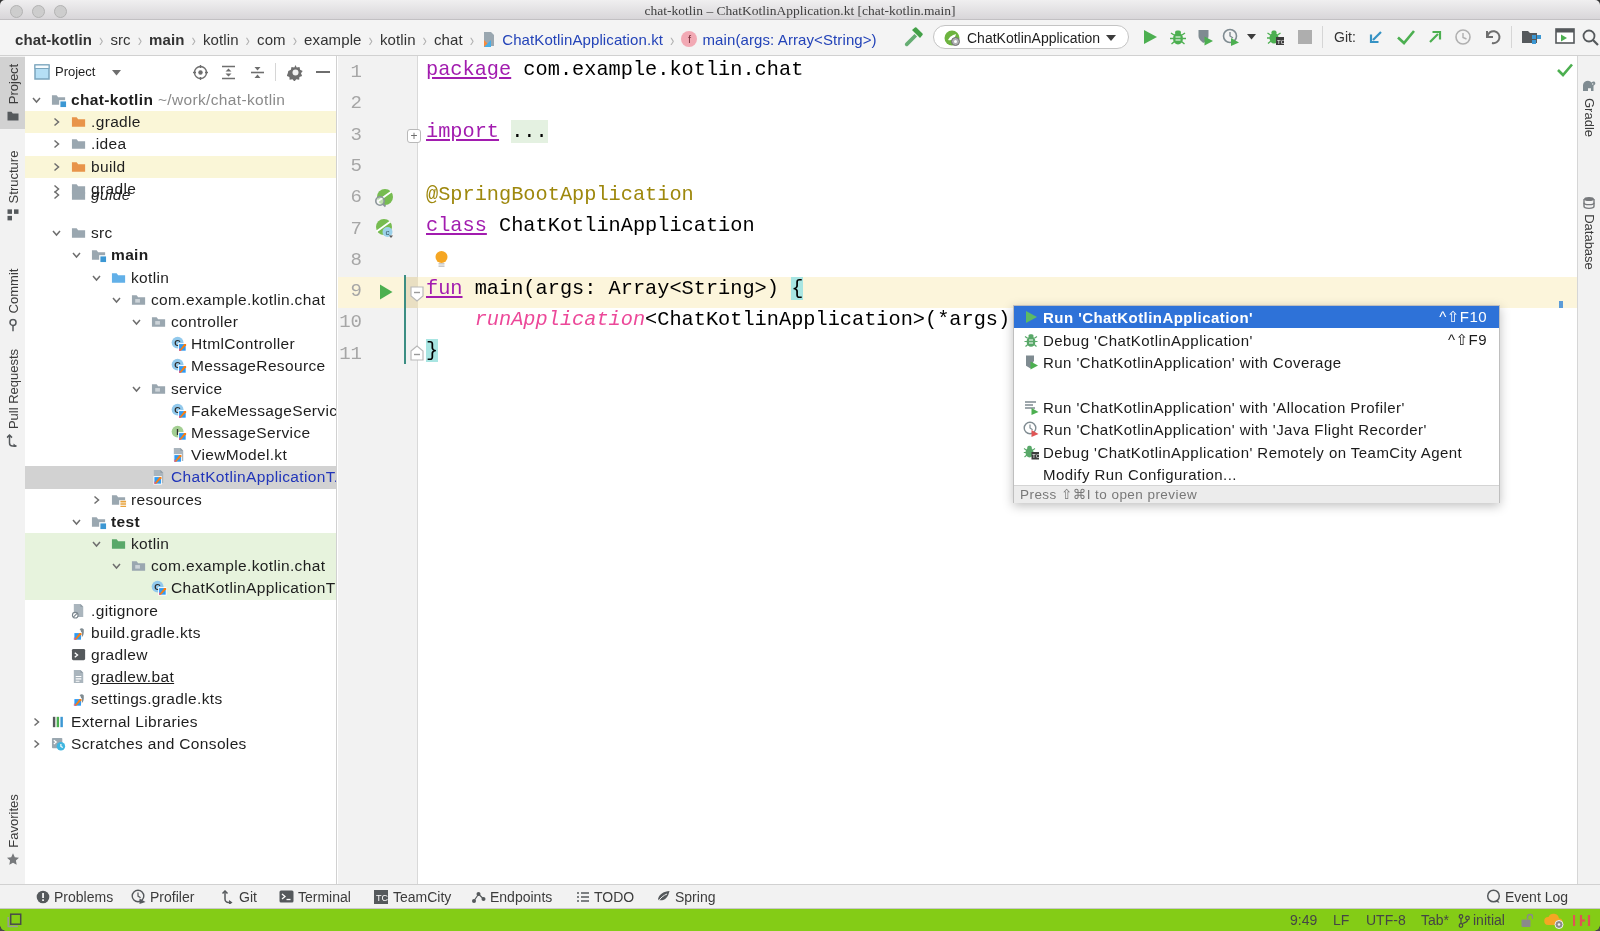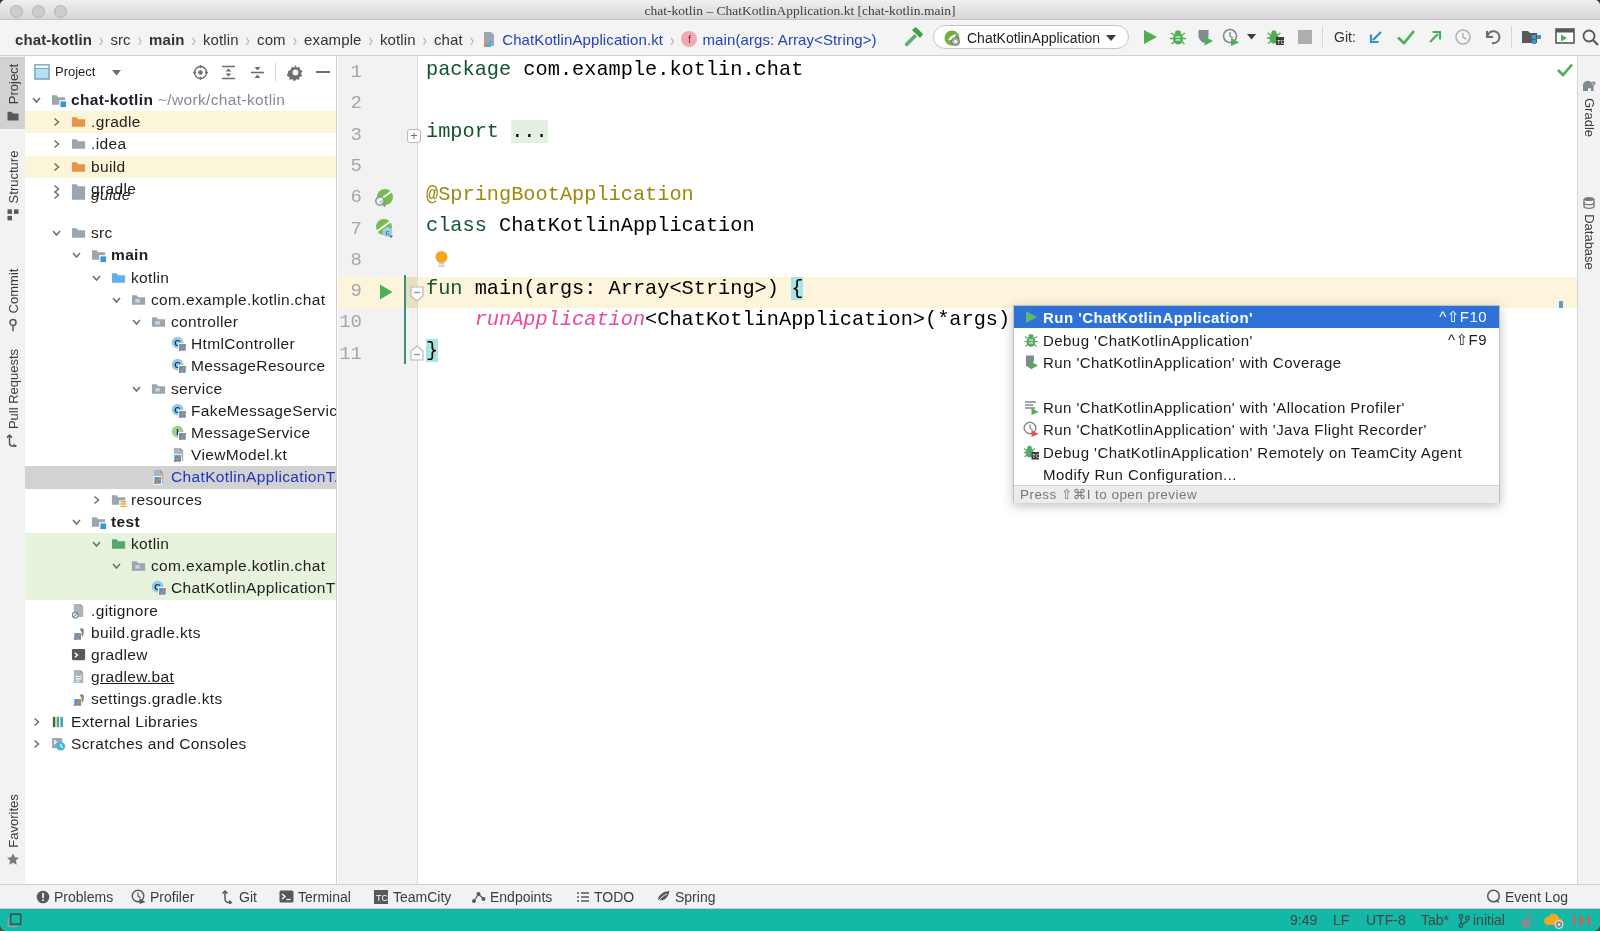--- a/index.html
+++ b/index.html
@@ -35,36 +35,36 @@
   .tchev { position:absolute; top:50%; transform:translateY(-50%); width:11px; height:11px; }
   .ticon { position:absolute; top:50%; transform:translateY(-50%); width:16px; height:16px; }
   
   #editor { left:338px; top:56px; width:1239px; height:828px; background:#ffffff; }
   #gutter { left:338px; top:56px; width:80px; height:828px; background:#f2f2f2;
     border-right:1px solid #d9d9d9; }
   .lnum { position:absolute; width:26px; text-align:right;
     font-family:"Liberation Mono", monospace; font-size:19px; color:#a6a6a6; }
   .cline { position:absolute; left:426px; font-family:"Liberation Mono", monospace;
     font-size:20.3px; color:#000; white-space:pre; }
-  .kw { color:#14532d; }
+  .kw { color:#a21caf;text-decoration:underline; }
   .ann { color:#9e880d; }
   .fnc { color:#ec4899; font-style:italic; }
   .foldbox { width:14px; height:14px; background:#fff; border:1px solid #b9b9b9; border-radius:3px;
     font-size:12px; line-height:12px; text-align:center; color:#6e6e6e; font-family:"Liberation Sans"; }
   
   #popup { left:1013px; top:305px; width:487px; height:198px; background:#fff;
     border:1px solid #bfbfbf; box-shadow:0 3px 10px rgba(0,0,0,0.25); }
   .prow { position:absolute; left:0; width:485px; height:22.4px; font-size:15px; letter-spacing:0.45px; color:#1b1b1b; }
   .prow .ptext { position:absolute; left:29px; top:50%; transform:translateY(-50%); white-space:nowrap; }
   .prow .pshort { position:absolute; right:12px; top:50%; transform:translateY(-50%); }
   .prow .picon { position:absolute; left:9px; top:50%; transform:translateY(-50%); width:16px; height:16px; }
   
   #toolbar-bottom { left:0; top:884px; width:1600px; height:24px; background:#f2f2f2;
     border-top:1px solid #d1d1d1; }
-  #statusbar { left:0; top:908px; width:1600px; height:23px; background:#14b8a6;
+  #statusbar { left:0; top:908px; width:1600px; height:23px; background:#84cc16;
     border-top:1px solid #c9c9c9; }
   .bitem { position:absolute; top:50%; transform:translateY(-50%); font-size:14px;
     color:#3c3c3c; white-space:nowrap; display:flex; align-items:center; gap:4px; }
   .sitem { position:absolute; top:50%; transform:translateY(-50%); font-size:14px;
     color:#454545; white-space:nowrap; }
 </style>
 </head>
 <body>
 <div class="darkcorner" style="left:0"></div>
 <div class="darkcorner" style="left:1595px"></div>

